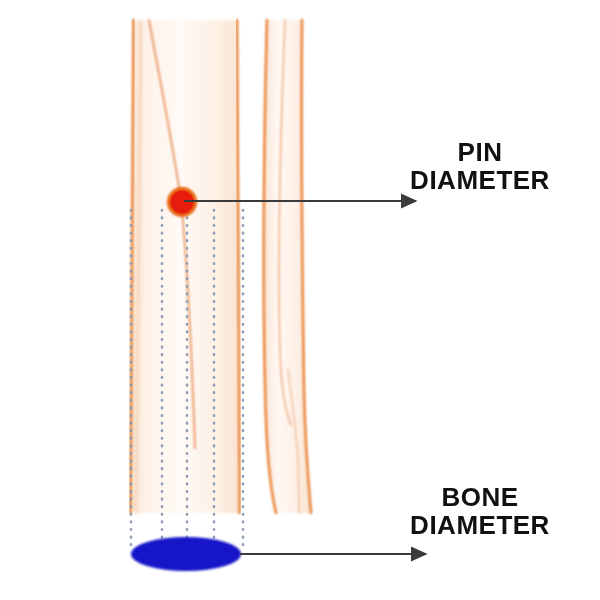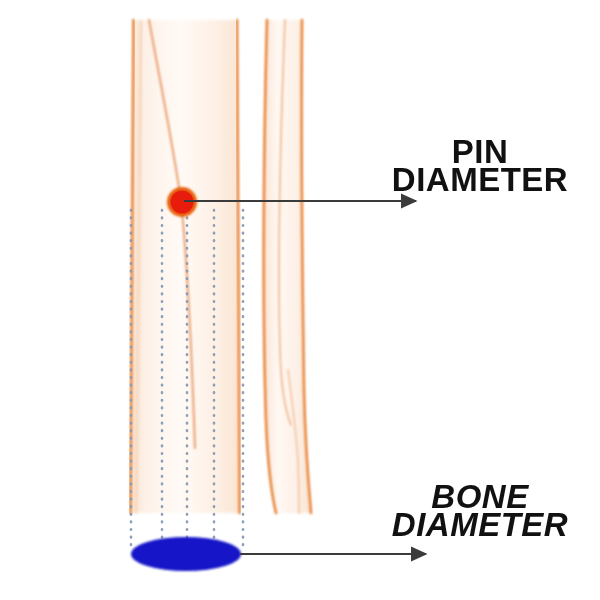--- a/index.html
+++ b/index.html
@@ -23,39 +23,38 @@
     left: 0;
     top: 0;
     width: 600px;
     height: 600px;
     display: block;
   }
   .callout-label {
     position: absolute;
     font-family: "Liberation Sans", sans-serif;
     font-weight: bold;
-    font-size: 33px;
+    font-size: 26px;
     letter-spacing: 0.5px;
     line-height: 28px;
     color: #111111;
     text-align: center;
     white-space: nowrap;
     -webkit-user-select: none;
     user-select: none;
   }
   #pin-diameter-label {
     left: 380px;
     top: 138px;
     width: 200px;
   }
   #bone-diameter-label {
     left: 380px;
     top: 483px;
     width: 200px;
-    font-style: italic;
   }
   .label-line {
     display: block;
   }
 </style>
 </head>
 <body>
 
 <div id="stage">
 

